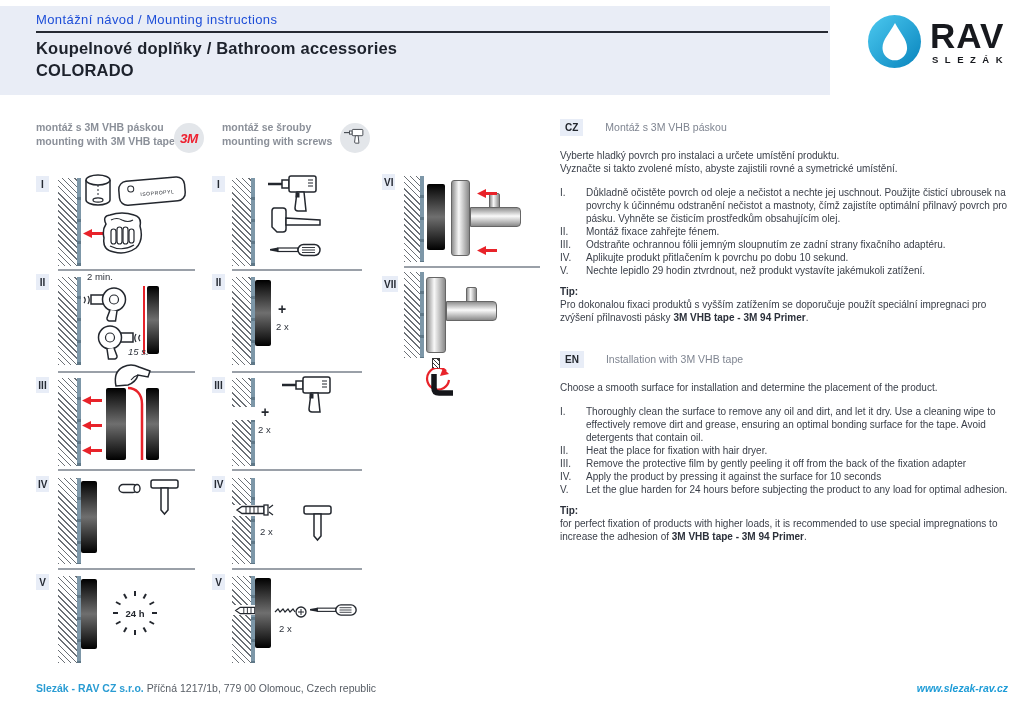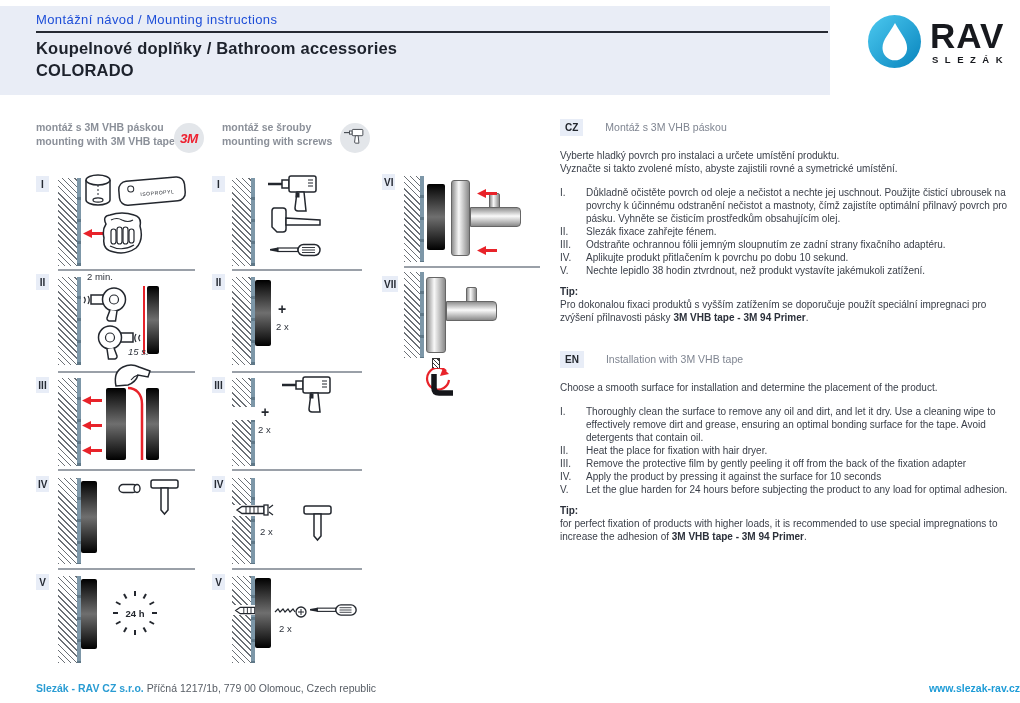--- a/index.html
+++ b/index.html
@@ -50,21 +50,21 @@
   .irow { display:flex; }
   .irow .n { width:26px; flex:none; }
   .irow .t { flex:1; }
   .tip-label { font-weight:bold; color:#2b303a; margin-top:8px; }
   .tip-text b { color:#2b303a; }
   .en-block { margin-top:27px; }
 
   
   .footer-left { position:absolute; left:36px; top:682px; font-size:10.5px; color:#565c64; }
   .footer-left .company { font-weight:bold; color:#2a9cd3; }
-  .footer-right { position:absolute; right:0; top:682px; font-size:10.5px; font-weight:bold; color:#1e9cd7; text-decoration:none; }
+  .footer-right { position:absolute; right:12px; top:682px; font-size:10.5px; font-weight:bold; color:#1e9cd7; text-decoration:none;font-style:italic; }
 
   svg text { font-family:"Liberation Sans", sans-serif; }
 </style>
 </head>
 <body>
 
 <div class="page">
 
   <div class="band"></div>
   <div class="doc-type">Montážní návod / Mounting instructions</div>
@@ -413,33 +413,33 @@
       <div>Vyberte hladký povrch pro instalaci a určete umístění produktu.</div>
       <div>Vyznačte si takto zvolené místo, abyste zajistili rovné a symetrické umístění.</div>
     </div>
     <div class="ilist">
       <div class="irow">
         <span class="n">I.</span>
         <span class="t">Důkladně očistěte povrch od oleje a nečistot a nechte jej uschnout. Použijte čisticí ubrousek na povrchy k účinnému odstranění nečistot a mastnoty, čímž zajistíte optimální přilnavý povrch pro pásku. Vyhněte se čisticím prostředkům obsahujícím olej.</span>
       </div>
       <div class="irow">
         <span class="n">II.</span>
-        <span class="t">Slezák fixace zahřejte fénem.</span>
+        <span class="t">Montáž fixace zahřejte fénem.</span>
       </div>
       <div class="irow">
         <span class="n">III.</span>
         <span class="t">Odstraňte ochrannou fólii jemným sloupnutím ze zadní strany fixačního adaptéru.</span>
       </div>
       <div class="irow">
         <span class="n">IV.</span>
         <span class="t">Aplikujte produkt přitlačením k povrchu po dobu 10 sekund.</span>
       </div>
       <div class="irow">
         <span class="n">V.</span>
-        <span class="t">Nechte lepidlo 38 hodin ztvrdnout, než produkt vystavíte jakémukoli zatížení.</span>
+        <span class="t">Nechte lepidlo 29 hodin ztvrdnout, než produkt vystavíte jakémukoli zatížení.</span>
       </div>
     </div>
     <div class="tip-label">Tip:</div>
     <div class="tip-text"><span>Pro dokonalou fixaci produktů s vyšším zatížením se doporučuje použít speciální impregnaci pro zvýšení přilnavosti pásky </span><b>3M VHB tape - 3M 94 Primer</b><span>.</span></div>
 
     <div class="en-block">
       <div class="lang-head">
         <span class="lang-badge">EN</span>
         <span class="lang-title">Installation with 3M VHB tape</span>
       </div>

